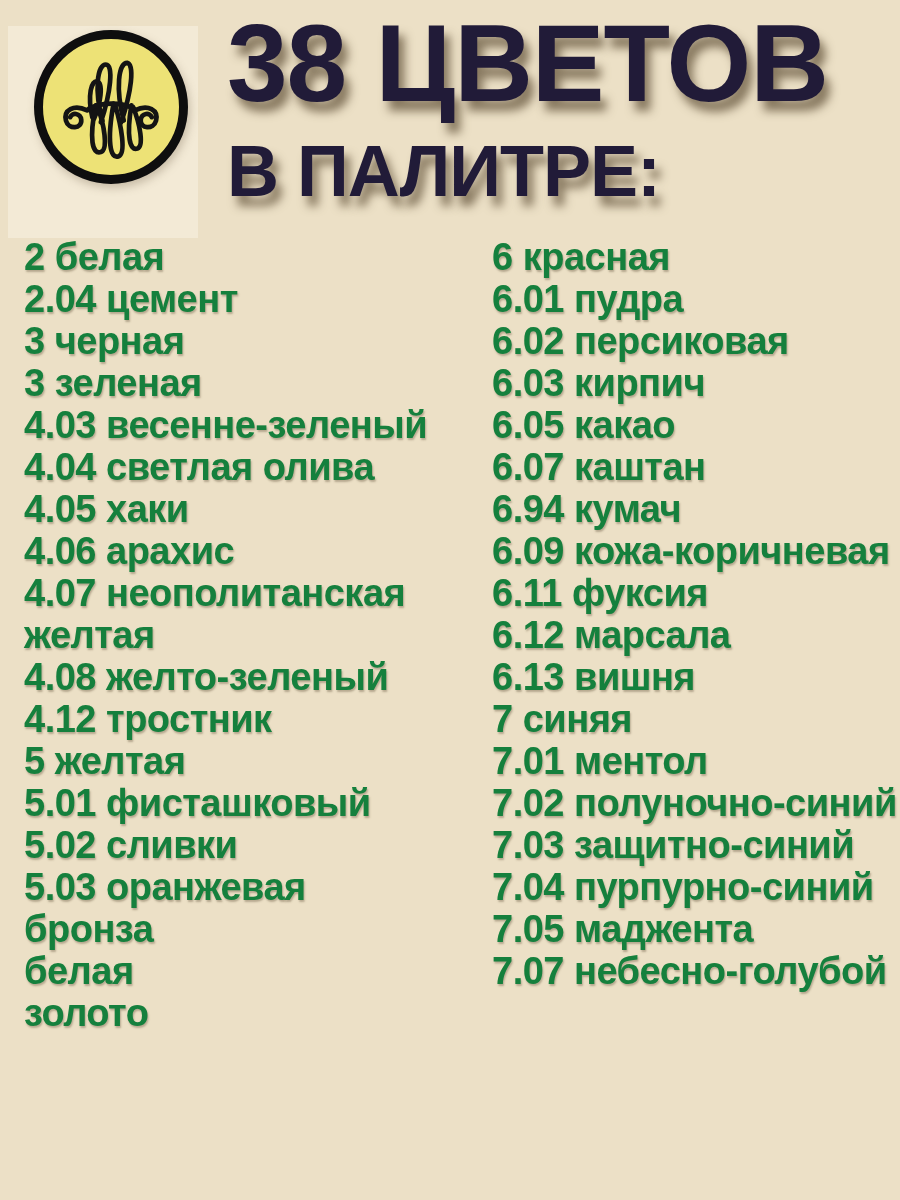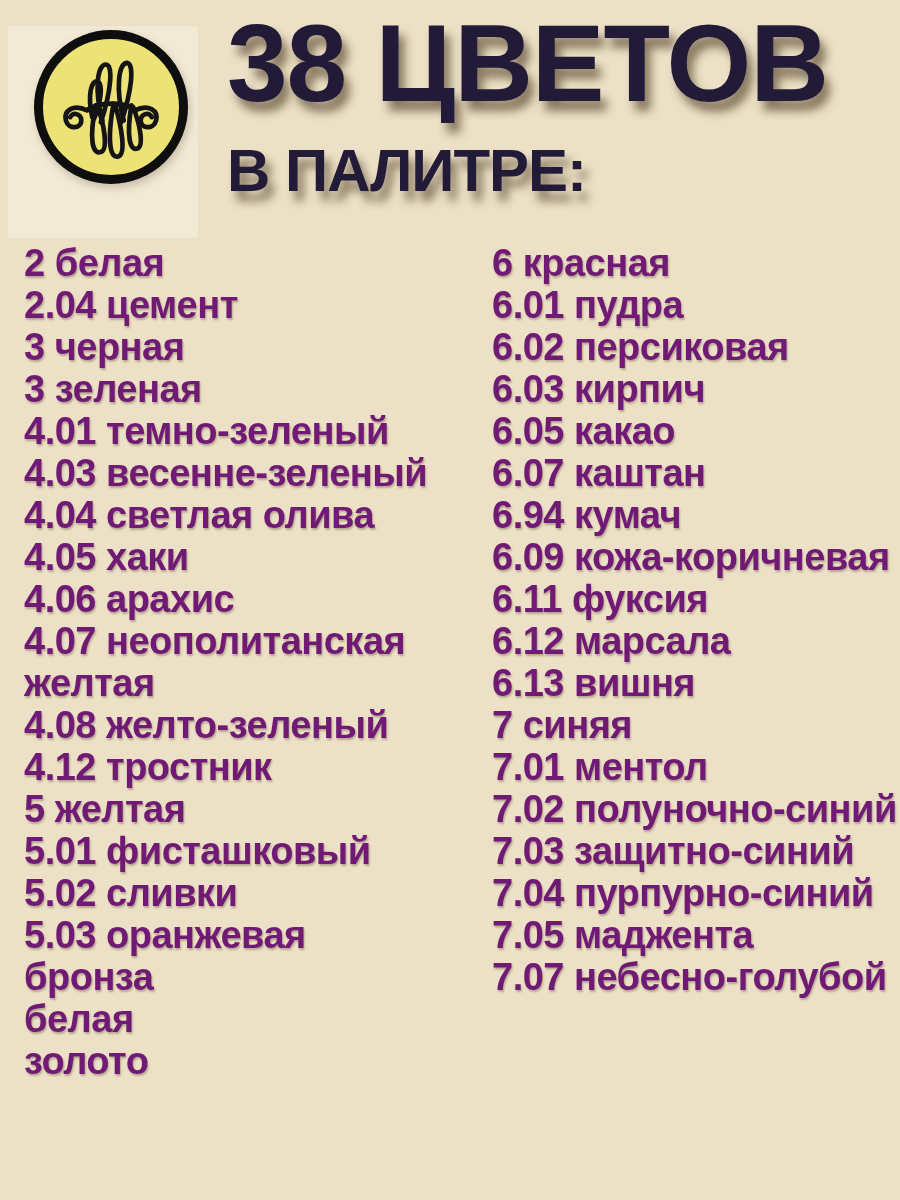--- a/index.html
+++ b/index.html
@@ -19,24 +19,24 @@
     box-shadow:2px 4px 8px rgba(120,104,80,0.35);
   }
   .logo svg{position:absolute;left:0;top:0;width:100%;height:100%;}
   .title{
     position:absolute;left:227px;top:9px;
     color:#211b38;font-weight:bold;
     text-shadow:6px 10px 10px rgba(118,102,78,0.85);
     white-space:nowrap;
   }
   .title .t1{display:block;font-size:109px;line-height:109px;letter-spacing:-1px;}
-  .title .t2{display:block;font-size:60px;line-height:88px;margin-top:9px;letter-spacing:-1px;}
+  .title .t2{display:block;font-size:72px;line-height:88px;margin-top:9px;letter-spacing:-1px;}
   .col{
-    position:absolute;top:242px;
-    font-size:38px;font-weight:bold;color:#701a75;letter-spacing:-0.5px;
+    position:absolute;top:236px;
+    font-size:38px;font-weight:bold;color:#15803d;letter-spacing:-0.5px;
   }
   .col .line{
     height:42px;line-height:42px;white-space:nowrap;
     text-shadow:1px 2px 2px rgba(115,100,75,0.45);
   }
   .col-left{left:24px;width:466px;}
   .col-right{left:492px;width:406px;}
 </style>
 </head>
 <body>
@@ -68,21 +68,20 @@
   <header class="title">
     <span class="t1">38 ЦВЕТОВ</span>
     <span class="t2">В ПАЛИТРЕ:</span>
   </header>
 
   <div class="col col-left">
       <div class="line">2 белая</div>
       <div class="line">2.04 цемент</div>
       <div class="line">3 черная</div>
       <div class="line">3 зеленая</div>
-      <div class="line">4.01 темно-зеленый</div>
       <div class="line">4.03 весенне-зеленый</div>
       <div class="line">4.04 светлая олива</div>
       <div class="line">4.05 хаки</div>
       <div class="line">4.06 арахис</div>
       <div class="line">4.07 неополитанская</div>
       <div class="line">желтая</div>
       <div class="line">4.08 желто-зеленый</div>
       <div class="line">4.12 тростник</div>
       <div class="line">5 желтая</div>
       <div class="line">5.01 фисташковый</div>

